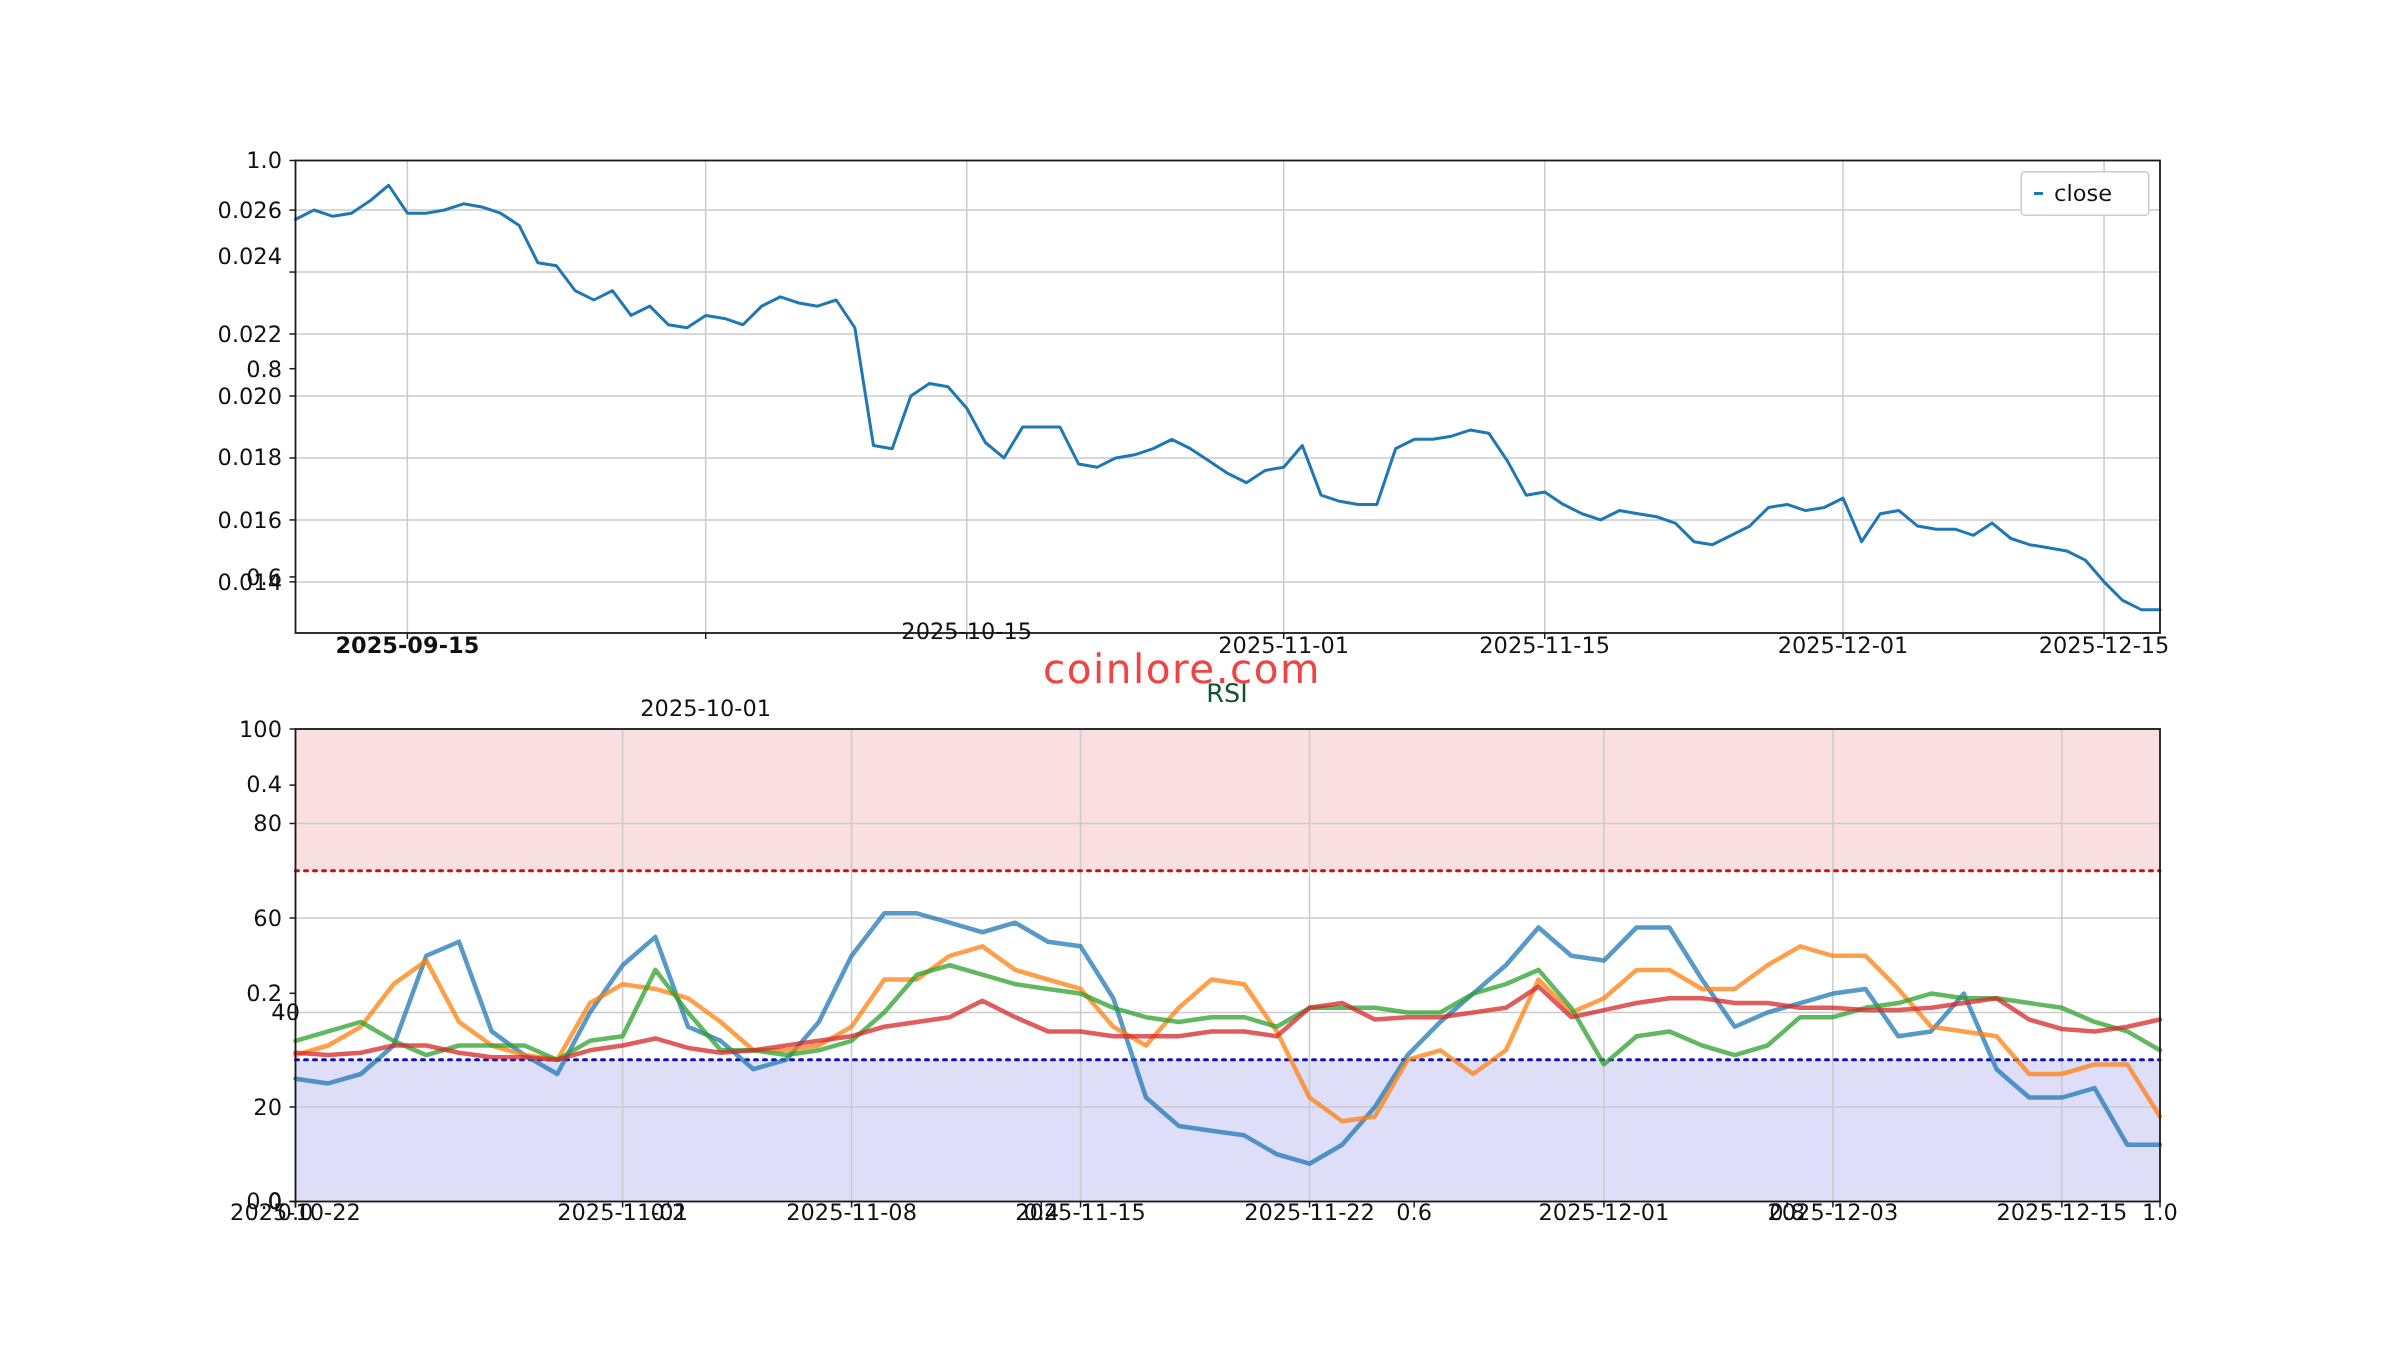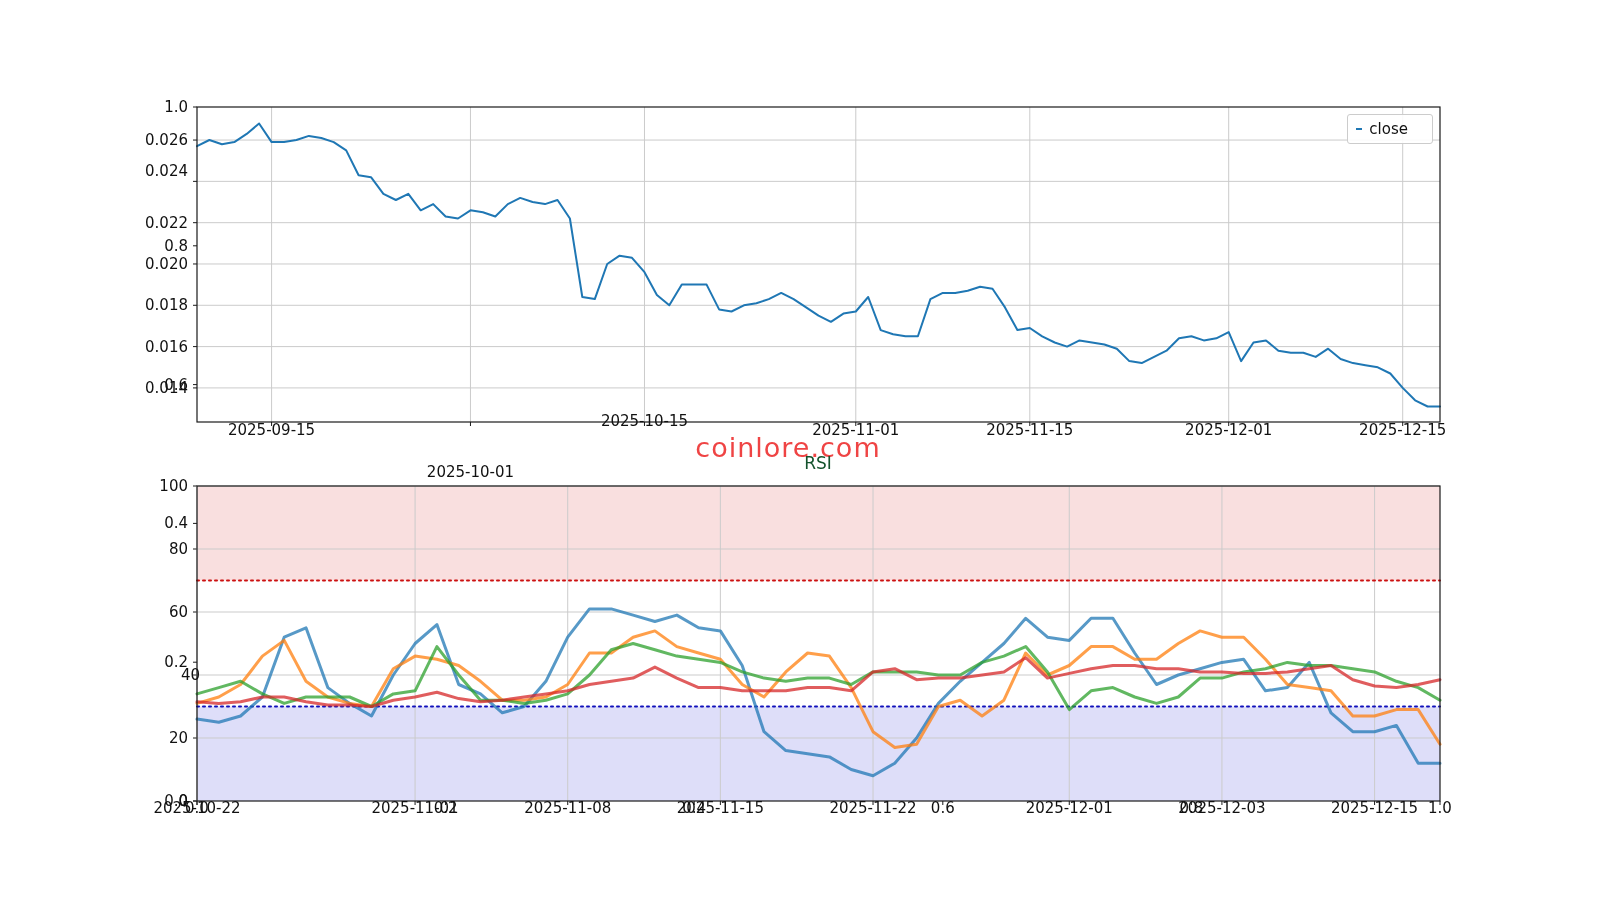--- a/index.html
+++ b/index.html
@@ -116,21 +116,21 @@
     </svg>
 
   <div id="labels">
       <div class="tick-label ytick" style="left: 0px; top: 132.049px;">0.026</div>
       <div class="tick-label ytick" style="left: 0px; top: 163px;">0.024</div>
       <div class="tick-label ytick" style="left: 0px; top: 214.672px;">0.022</div>
       <div class="tick-label ytick" style="left: 0px; top: 255.984px;">0.020</div>
       <div class="tick-label ytick" style="left: 0px; top: 297.295px;">0.018</div>
       <div class="tick-label ytick" style="left: 0px; top: 338.607px;">0.016</div>
       <div class="tick-label ytick" style="left: 0px; top: 379.918px;">0.014</div>
-      <div class="tick-label xtick" style="left: 201.58px; top: 422px;">2025-09-15</div>
+      <div class="tick-label xtick" style="left: 201.58px; top: 422px; font-weight: bold;">2025-09-15</div>
       <div class="tick-label xtick" style="left: 400.46px; top: 422px; margin-top: 42px;">2025-10-01</div>
       <div class="tick-label xtick" style="left: 574.48px; top: 413px;">2025-10-15</div>
       <div class="tick-label xtick" style="left: 785.79px; top: 422px;">2025-11-01</div>
       <div class="tick-label xtick" style="left: 959.81px; top: 422px;">2025-11-15</div>
       <div class="tick-label xtick" style="left: 1158.69px; top: 422px;">2025-12-01</div>
       <div class="tick-label xtick" style="left: 1332.71px; top: 422px;">2025-12-15</div>
       <div class="tick-label ytick" style="left: 0px; top: 478px;">100</div>
       <div class="tick-label ytick" style="left: 0px; top: 541px;">80</div>
       <div class="tick-label ytick" style="left: 0px; top: 604px;">60</div>
       <div class="tick-label ytick" style="left: 12px; top: 667px;">40</div>

